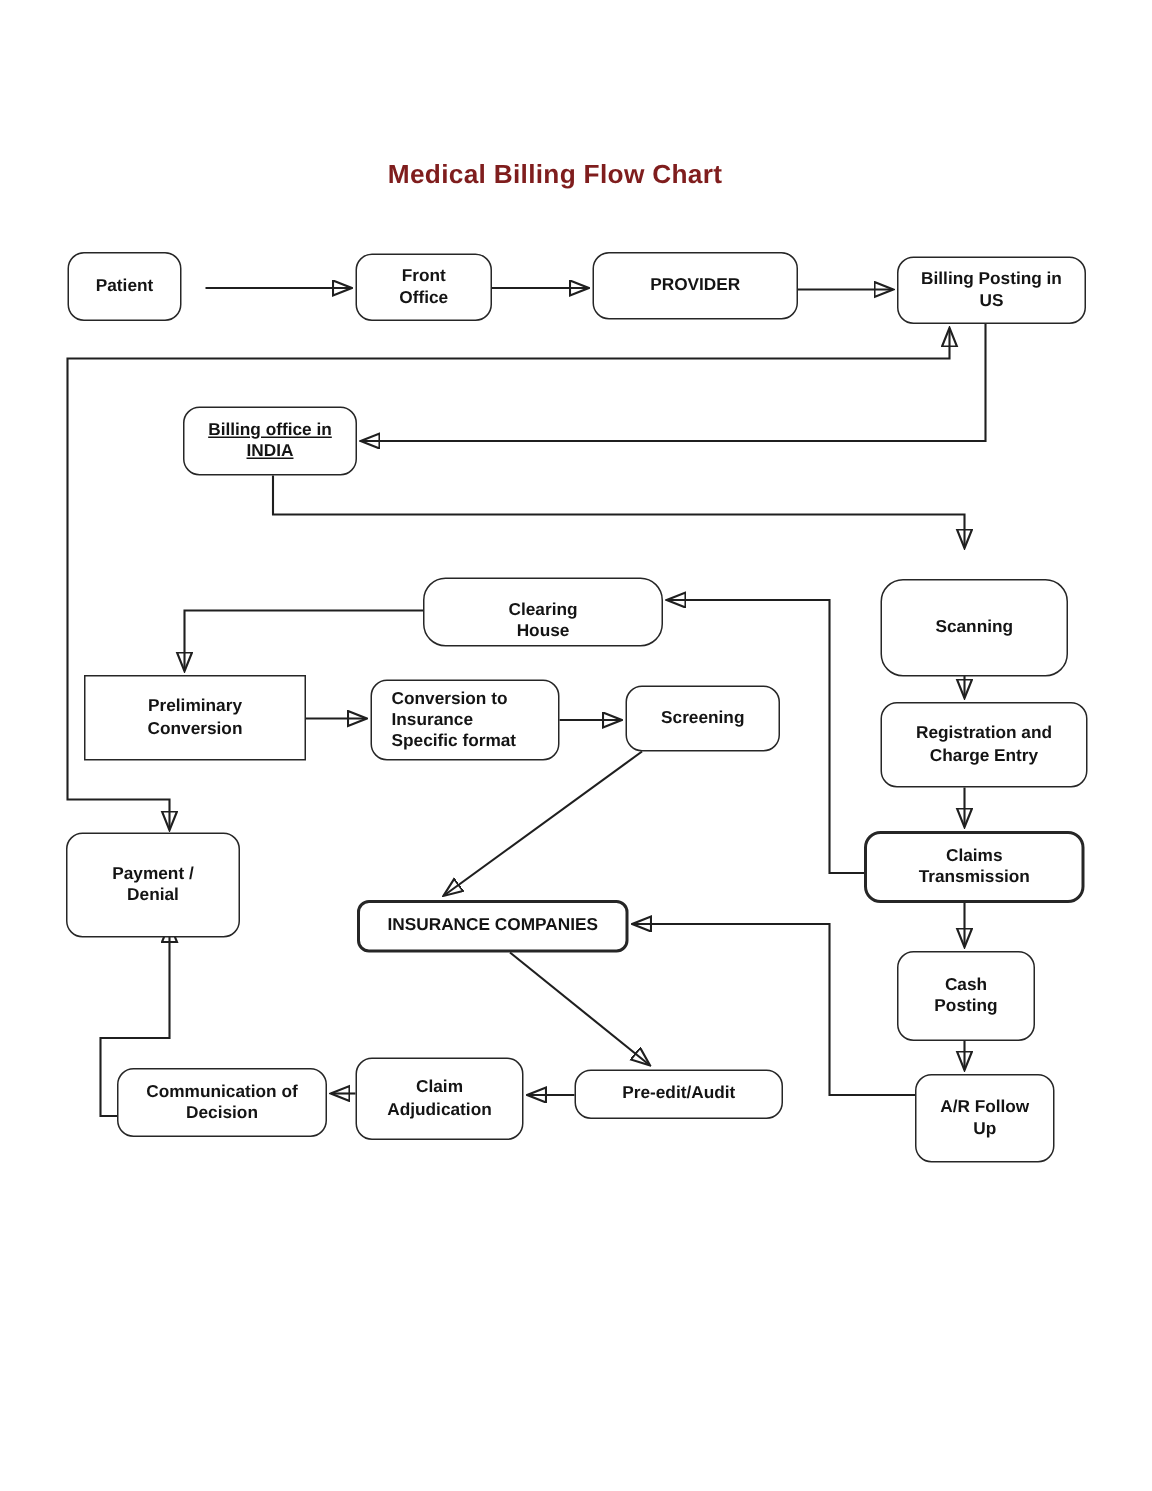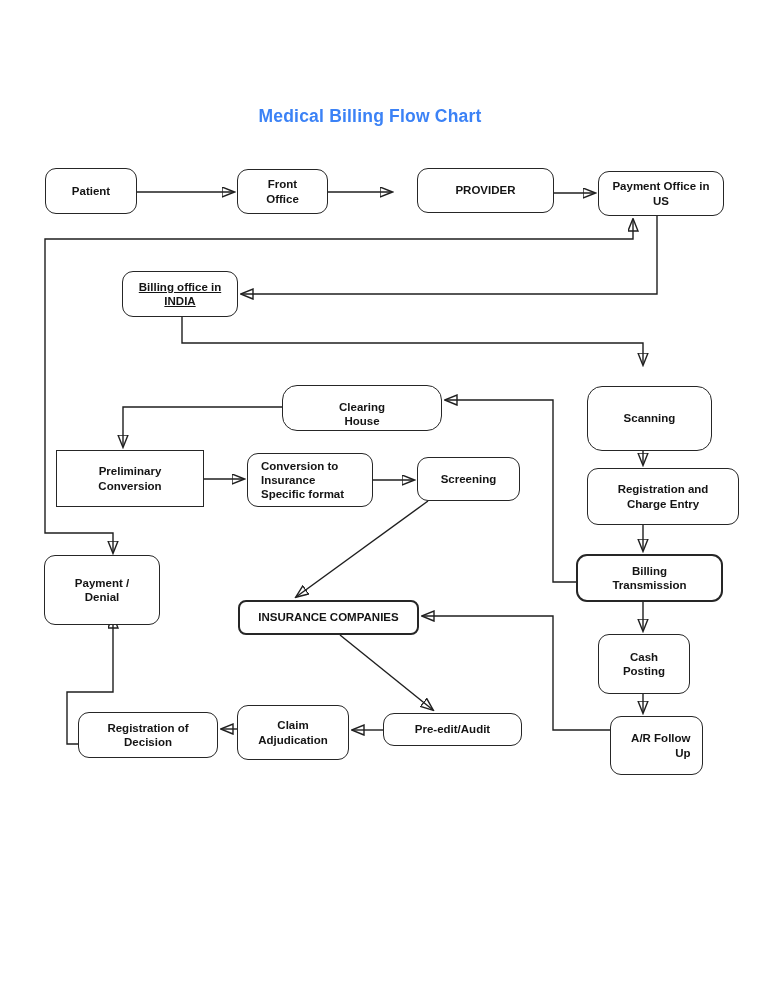--- a/index.html
+++ b/index.html
@@ -2,62 +2,62 @@
 <html><head>
 <meta charset="utf-8">
 <style>
   html,body{margin:0;padding:0;background:#ffffff;}
   #page{
     position:relative;width:768px;height:994px;background:#ffffff;
     font-family:"Liberation Sans","DejaVu Sans",sans-serif;overflow:hidden;
   }
   #title{
     position:absolute;top:106px;left:0;width:740px;text-align:center;
-    font-size:17.5px;font-weight:bold;color:#3b82f6;letter-spacing:.2px;
+    font-size:17.5px;font-weight:bold;color:#7f1d1d;letter-spacing:.2px;
   }
   #wires{position:absolute;left:0;top:0;width:768px;height:994px;}
   #wires path{fill:none;stroke:#1f1f1f;stroke-width:1.4px;}
   .node{
     position:absolute;display:flex;align-items:center;justify-content:center;
     background:#ffffff;border:1.4px solid #262626;border-radius:11px;
     font-size:11.5px;font-weight:bold;color:#141414;text-align:center;line-height:1.22;
     box-sizing:border-box;
   }
   .node span{display:block;}
   .sharp{border-radius:0;}
   .heavy{border-width:2px;}
   .r14{border-radius:15px;}
   .r8{border-radius:8px;}
   
-  .n-patient{left:45px;top:168px;width:92px;height:46px;}
+  .n-patient{left:45px;top:168px;width:76px;height:46px;}
   .n-front-office{left:237px;top:169px;width:91px;height:45px;}
   .n-front-office span{max-width:48px;}
-  .n-provider{left:417px;top:168px;width:137px;height:45px;}
+  .n-provider{left:395px;top:168px;width:137px;height:45px;}
   .n-billing-us{left:598px;top:171px;width:126px;height:45px;}
   .n-billing-us span{max-width:104px;}
   .n-billing-india{left:122px;top:271px;width:116px;height:46px;}
   .n-billing-india span{max-width:88px;text-decoration:underline;}
   .n-scanning{left:587px;top:386px;width:125px;height:65px;}
   .n-clearing-house{left:282px;top:385px;width:160px;height:46px;}
   .n-clearing-house span{max-width:62px;margin-top:12px;}
   .n-preliminary{left:56px;top:450px;width:148px;height:57px;}
   .n-preliminary span{max-width:92px;}
   .n-conversion{left:247px;top:453px;width:126px;height:54px;justify-content:flex-start;text-align:left;padding-left:13px;}
   .n-conversion span{max-width:100px;}
   .n-dispatch{left:417px;top:457px;width:103px;height:44px;}
-  .n-registration{left:587px;top:468px;width:152px;height:57px;}
+  .n-registration{left:587px;top:468px;width:138px;height:57px;}
   .n-registration span{max-width:114px;}
   .n-claims-trans{left:576px;top:554px;width:147px;height:48px;}
   .n-claims-trans span{max-width:100px;}
   .n-payment-denial{left:44px;top:555px;width:116px;height:70px;}
   .n-payment-denial span{max-width:72px;}
   .n-insurance{left:238px;top:600px;width:181px;height:35px;}
   .n-cash-posting{left:598px;top:634px;width:92px;height:60px;}
   .n-cash-posting span{max-width:56px;}
-  .n-ar-follow-up{left:610px;top:716px;width:93px;height:59px;text-align:right;}
+  .n-ar-follow-up{left:610px;top:716px;width:93px;height:59px;}
   .n-ar-follow-up span{max-width:68px;}
   .n-communication{left:78px;top:712px;width:140px;height:46px;}
   .n-communication span{max-width:122px;}
   .n-claim-adj{left:237px;top:705px;width:112px;height:55px;}
   .n-claim-adj span{max-width:90px;}
   .n-pre-edit{left:383px;top:713px;width:139px;height:33px;}
 </style>
 </head>
 <body>
 
@@ -99,21 +99,21 @@
   <div class="node n-patient">
     <span>Patient</span>
   </div>
   <div class="node n-front-office">
     <span>Front Office</span>
   </div>
   <div class="node n-provider">
     <span>PROVIDER</span>
   </div>
   <div class="node n-billing-us">
-    <span>Payment Office in US</span>
+    <span>Billing Posting in US</span>
   </div>
   <div class="node n-billing-india">
     <span>Billing office in INDIA</span>
   </div>
   <div class="node r14 n-scanning">
     <span>Scanning</span>
   </div>
   <div class="node r14 n-clearing-house">
     <span>Clearing House</span>
   </div>
@@ -123,36 +123,36 @@
   <div class="node n-conversion">
     <span>Conversion to Insurance Specific format</span>
   </div>
   <div class="node n-dispatch">
     <span>Screening</span>
   </div>
   <div class="node n-registration">
     <span>Registration and Charge Entry</span>
   </div>
   <div class="node heavy n-claims-trans">
-    <span>Billing Transmission</span>
+    <span>Claims Transmission</span>
   </div>
   <div class="node n-payment-denial">
     <span>Payment / Denial</span>
   </div>
   <div class="node heavy r8 n-insurance">
     <span>INSURANCE COMPANIES</span>
   </div>
   <div class="node n-cash-posting">
     <span>Cash Posting</span>
   </div>
   <div class="node n-ar-follow-up">
     <span>A/R Follow Up</span>
   </div>
   <div class="node n-communication">
-    <span>Registration of Decision</span>
+    <span>Communication of Decision</span>
   </div>
   <div class="node n-claim-adj">
     <span>Claim Adjudication</span>
   </div>
   <div class="node n-pre-edit">
     <span>Pre-edit/Audit</span>
   </div>
 
 </div>
 

